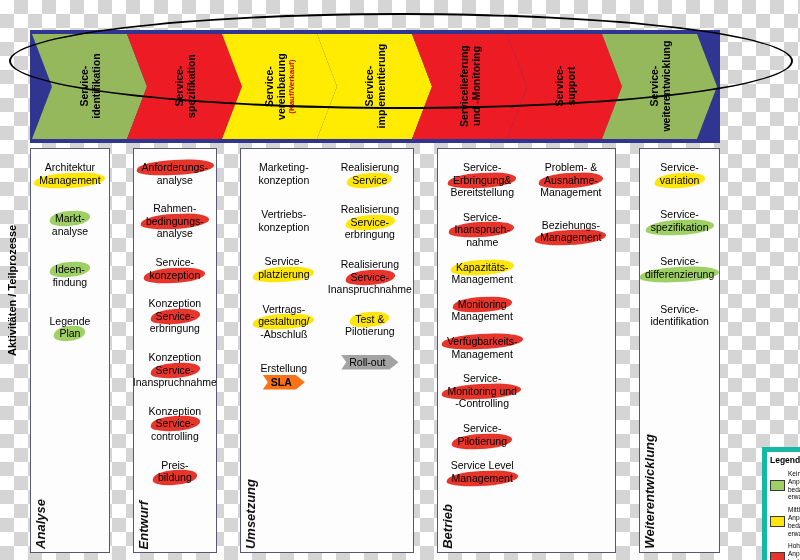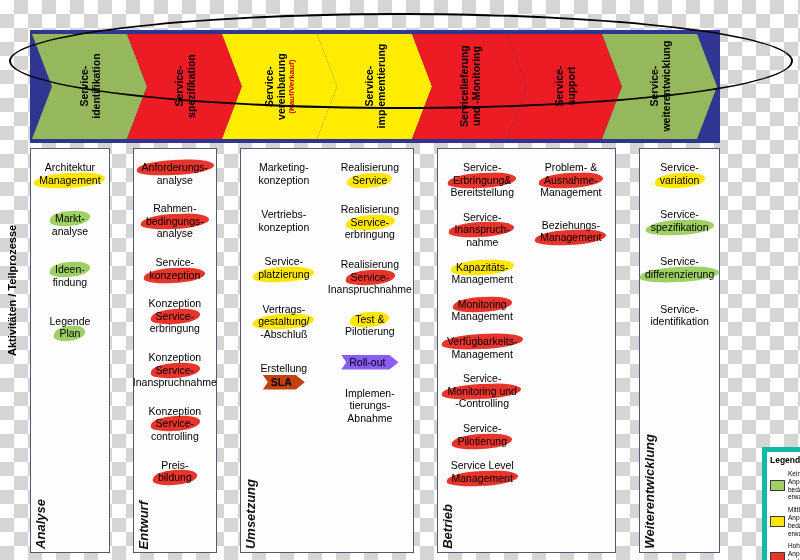--- a/index.html
+++ b/index.html
@@ -58,22 +58,22 @@
     border-radius:50% 40% 55% 45% / 60% 50% 60% 40%;
     transform:rotate(-2deg) skewX(-10deg);
   }
   .m-red::before{background:#e8352b;}
   .m-yellow::before{background:#ffe60a;}
   .m-green::before{background:#9fd065;}
   .amark{
     display:inline-block;padding:1px 13px 1px 8px;color:#000;
     clip-path:polygon(0 0,calc(100% - 9px) 0,100% 50%,calc(100% - 9px) 100%,0 100%,5px 50%);
   }
-  .am-red{background:#c2410c;font-weight:bold;}
-  .am-green{background:#8b5cf6;}
+  .am-red{background:#f97316;font-weight:bold;}
+  .am-green{background:#a3a3a3;}
   
   .axis-label{
     position:absolute;left:6px;top:160px;height:260px;
     writing-mode:vertical-rl;transform:rotate(180deg);
     font-weight:bold;font-size:11px;text-align:center;white-space:nowrap;z-index:1;
   }
   
   .legend{
     position:absolute;left:762px;top:447px;width:72px;box-sizing:border-box;
     background:#ffffff;border:5px solid #14b8a6;padding:3px 2px 4px 3px;z-index:2;
@@ -237,25 +237,20 @@
             <div><span>Realisierung</span></div>
             <div><span class="mark m-red">Service-</span></div>
             <div><span>Inanspruchnahme</span></div>
           </div>
           <div class="item">
             <div><span class="mark m-yellow">Test &amp;</span></div>
             <div><span>Pilotierung</span></div>
           </div>
           <div class="item">
             <div><span class="amark am-green">Roll-out</span></div>
-          </div>
-          <div class="item">
-            <div><span>Implemen-</span></div>
-            <div><span>tierungs-</span></div>
-            <div><span>Abnahme</span></div>
           </div>
         </div>
       </div>
     <div class="col-title">Umsetzung</div>
   </div>
   <div class="col col4">
     <div class="groups">
         <div class="group">
           <div class="item">
             <div><span>Service-</span></div>

